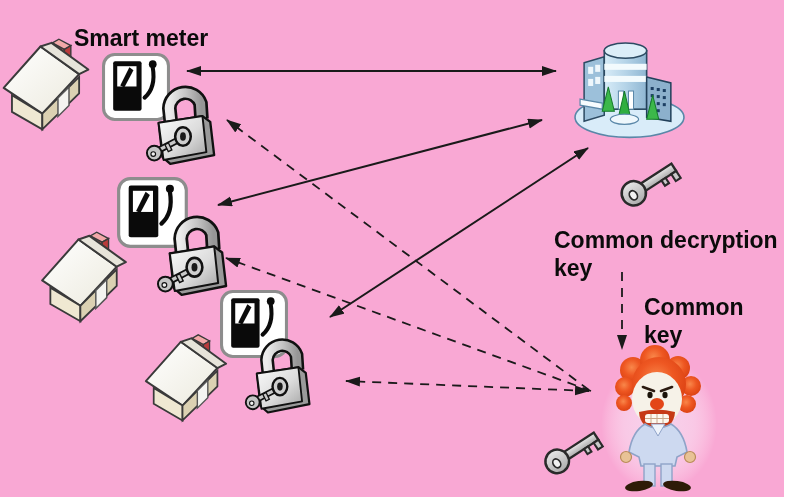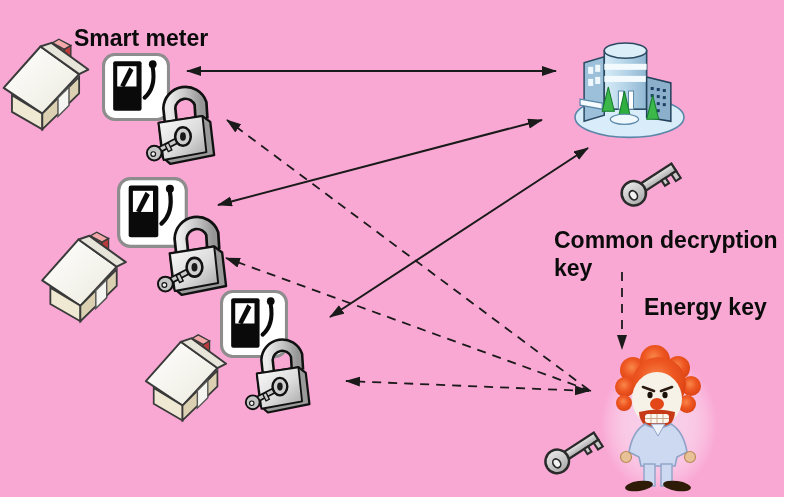--- a/index.html
+++ b/index.html
@@ -268,15 +268,15 @@
       <line x1="218" y1="205" x2="542" y2="120" stroke="#1a1a1a" stroke-width="2" marker-end="url(#arrowFwd)" marker-start="url(#arrowRev)"></line>
       <line x1="330" y1="317" x2="588" y2="148" stroke="#1a1a1a" stroke-width="2" marker-end="url(#arrowFwd)" marker-start="url(#arrowRev)"></line>
       <line x1="589" y1="390" x2="227" y2="120" stroke="#1a1a1a" stroke-width="1.8" stroke-dasharray="9 7" marker-end="url(#arrowFwd)"></line>
       <line x1="591" y1="391" x2="226" y2="258" stroke="#1a1a1a" stroke-width="1.8" stroke-dasharray="9 7" marker-end="url(#arrowFwd)"></line>
       <line x1="589" y1="391" x2="346" y2="381" stroke="#1a1a1a" stroke-width="1.8" stroke-dasharray="9 7" marker-end="url(#arrowFwd)" marker-start="url(#arrowRev)"></line>
       <line x1="622" y1="272" x2="622" y2="349" stroke="#1a1a1a" stroke-width="1.8" stroke-dasharray="9 7" marker-end="url(#arrowFwd)"></line>
     </svg>
 
   <div class="dlabel" id="label-smart-meter">Smart meter</div>
   <div class="dlabel" id="label-common-key">Common decryption key</div>
-  <div class="dlabel" id="label-stolen-key">Energy key</div>
+  <div class="dlabel" id="label-stolen-key">Common key</div>
 
 </div>
 
 </body></html>

